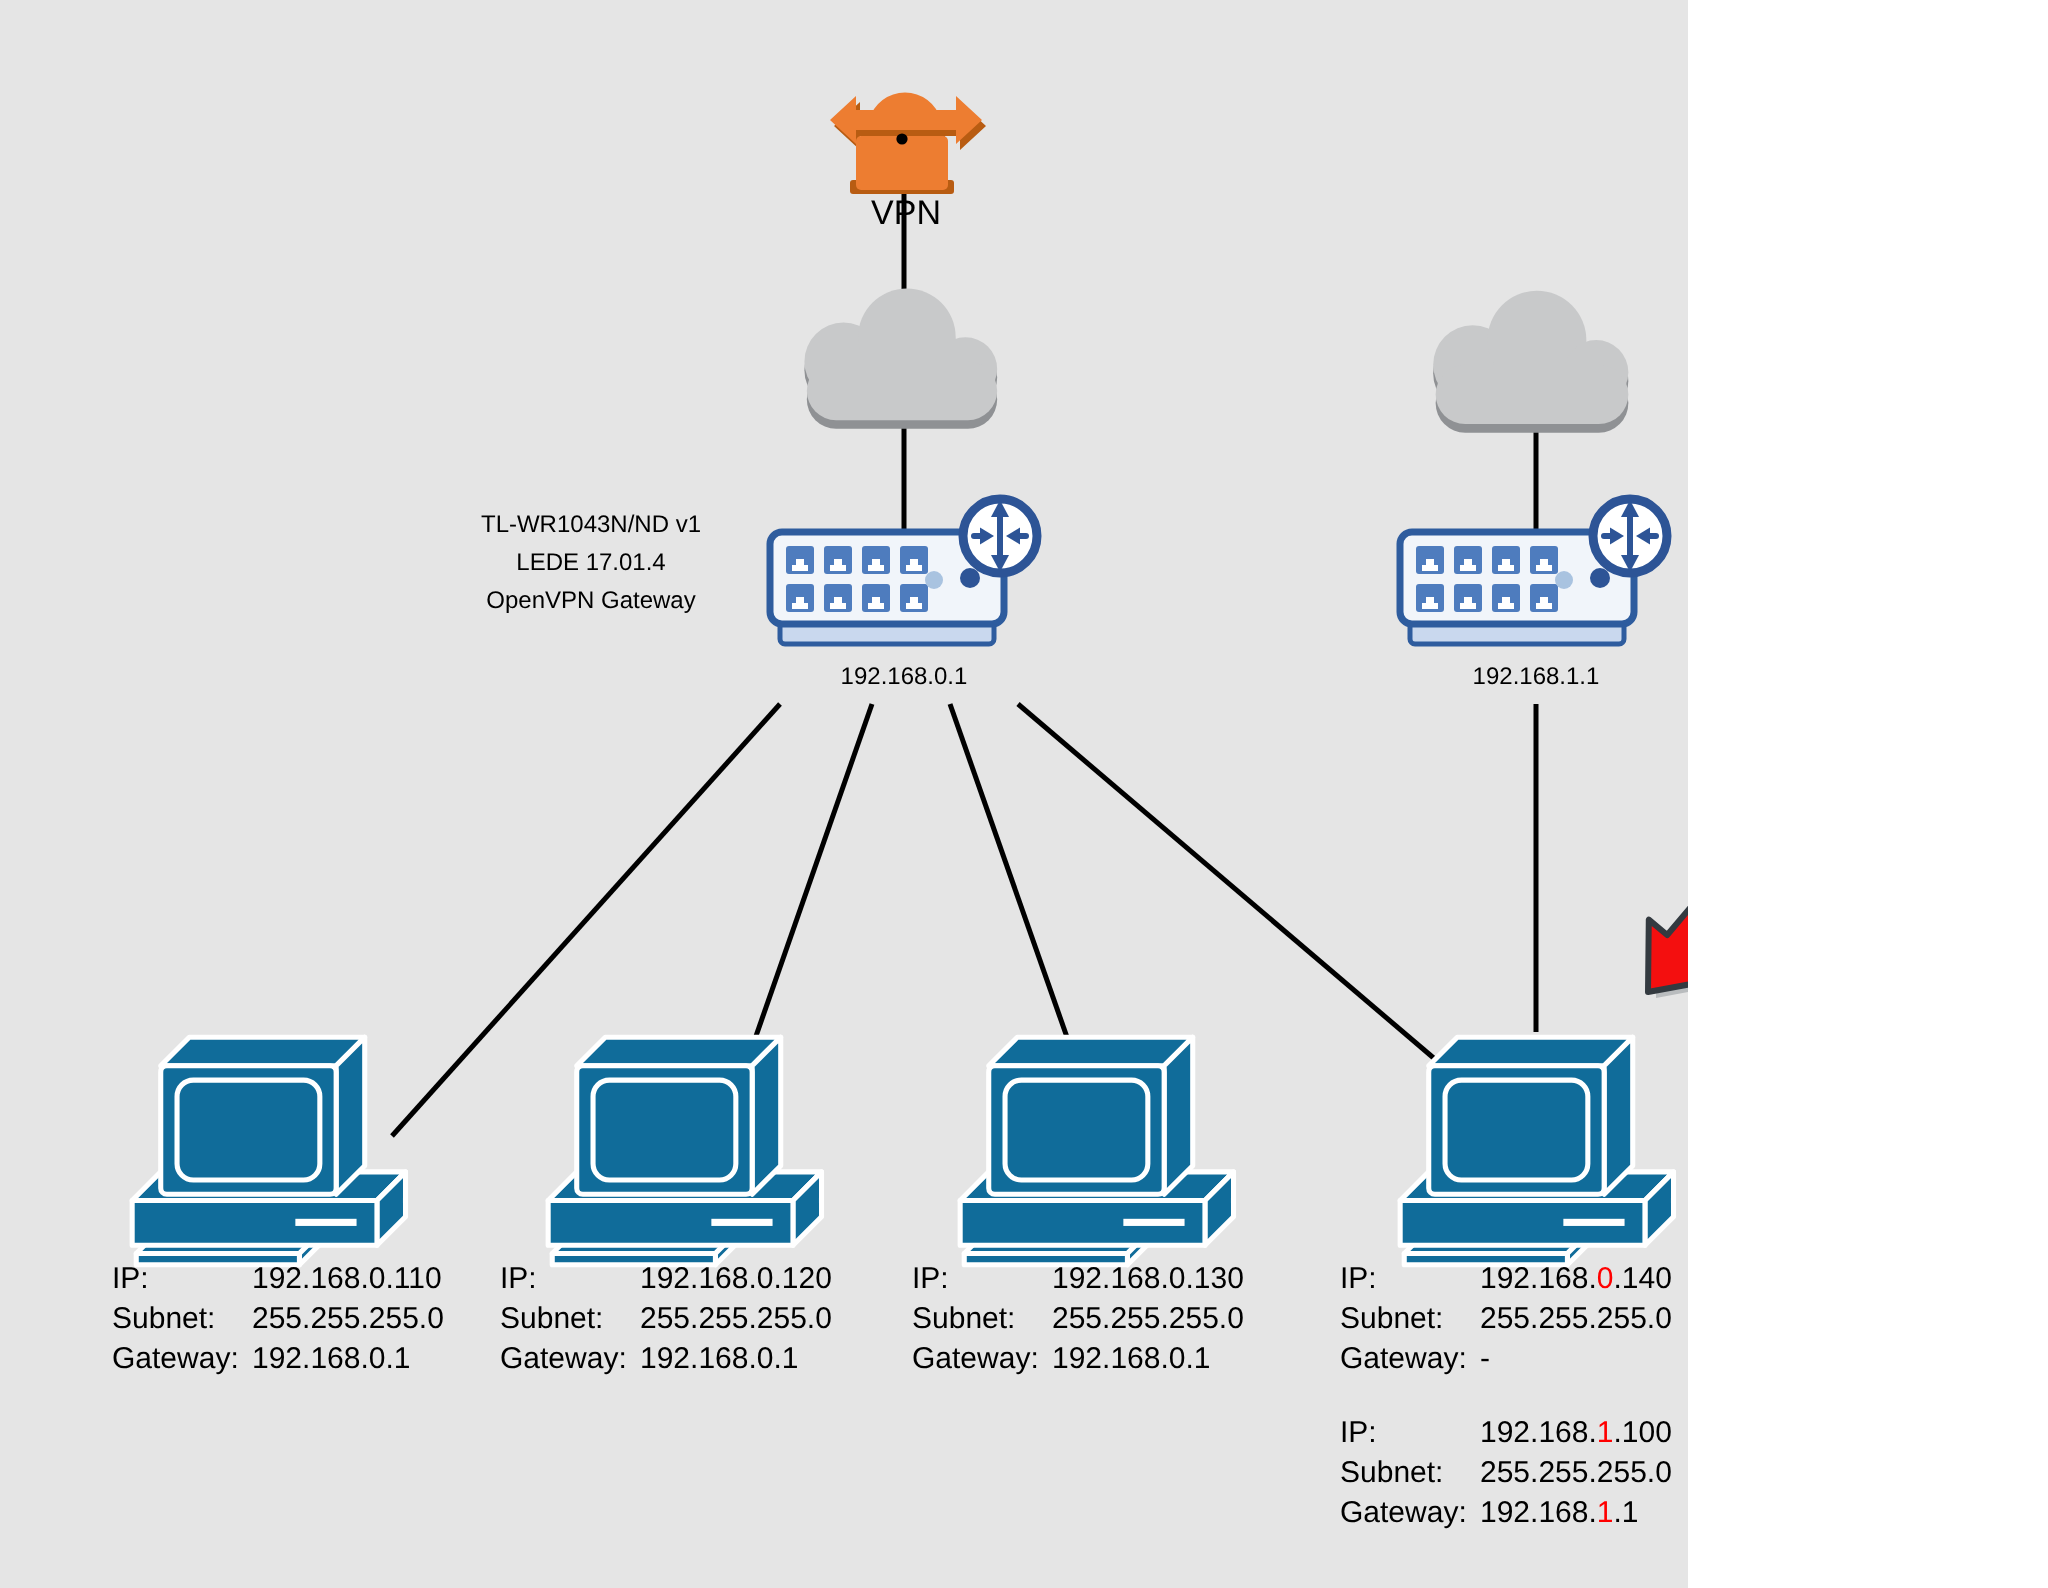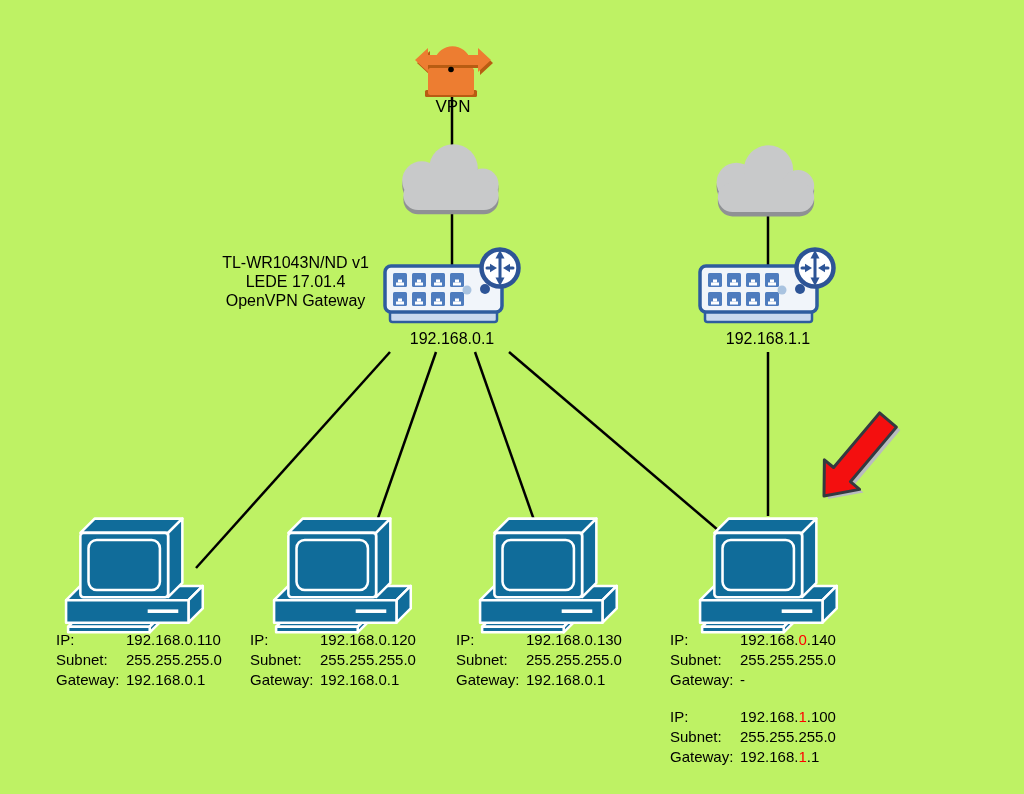--- a/index.html
+++ b/index.html
@@ -13,21 +13,21 @@
     --cloud-shadow:#8f9194;
     --orange:#ed7d31;
     --orange-dark:#b85c12;
     --arrow-red:#f40f0f;
     --arrow-outline:#333a40;
     --highlight-red:#ff0000;
     --line:#000000;
   }
   html,body{margin:0;padding:0;background:#fff;}
   #stage{
-    position:relative;width:1024px;height:794px;background:#bef264;overflow:hidden;
+    position:relative;width:844px;height:794px;background:#e5e5e5;overflow:hidden;
     font-family:"Liberation Sans","DejaVu Sans",sans-serif;color:#000;
   }
   .abs{position:absolute;}
   .layer{position:absolute;left:0;top:0;width:1024px;height:794px;}
   .wire{stroke:var(--line);stroke-width:2.5;}
   
   .pc{fill:var(--computer);stroke:#fff;stroke-width:2.5;stroke-linejoin:round;}
   .pc-inner{fill:none;stroke:#fff;stroke-width:2.5;}
   .pc-slot{fill:#fff;stroke:none;}
   
@@ -45,21 +45,21 @@
   .cloud-sh{fill:var(--cloud-shadow);}
   
   .vpn-main{fill:var(--orange);stroke:none;}
   .vpn-dark{fill:var(--orange-dark);stroke:none;}
   .vpn-shackle{stroke:var(--orange);stroke-width:9;fill:none;}
   .vpn-shackle-sh{stroke:var(--orange-dark);stroke-width:9;fill:none;}
   
   .arrow-main{fill:var(--arrow-red);stroke:var(--arrow-outline);stroke-width:3;stroke-linejoin:round;}
   .arrow-sh{fill:#b9bcbe;stroke:none;}
   
-  .lbl{font-size:16px;line-height:19px;white-space:nowrap;}
+  .lbl{font-size:12px;line-height:19px;white-space:nowrap;}
   .center{text-align:center;}
   .router-info{width:205px;}
   .annotation{width:190px;font-size:16px;line-height:20px;}
   .vpn-label{font-size:17px;}
   .config{position:absolute;font-size:15px;line-height:20px;}
   .crow{display:flex;white-space:nowrap;}
   .clabel{display:inline-block;width:70px;}
   .cvalue{display:inline-block;}
   .red{color:var(--highlight-red);}
 </style>

